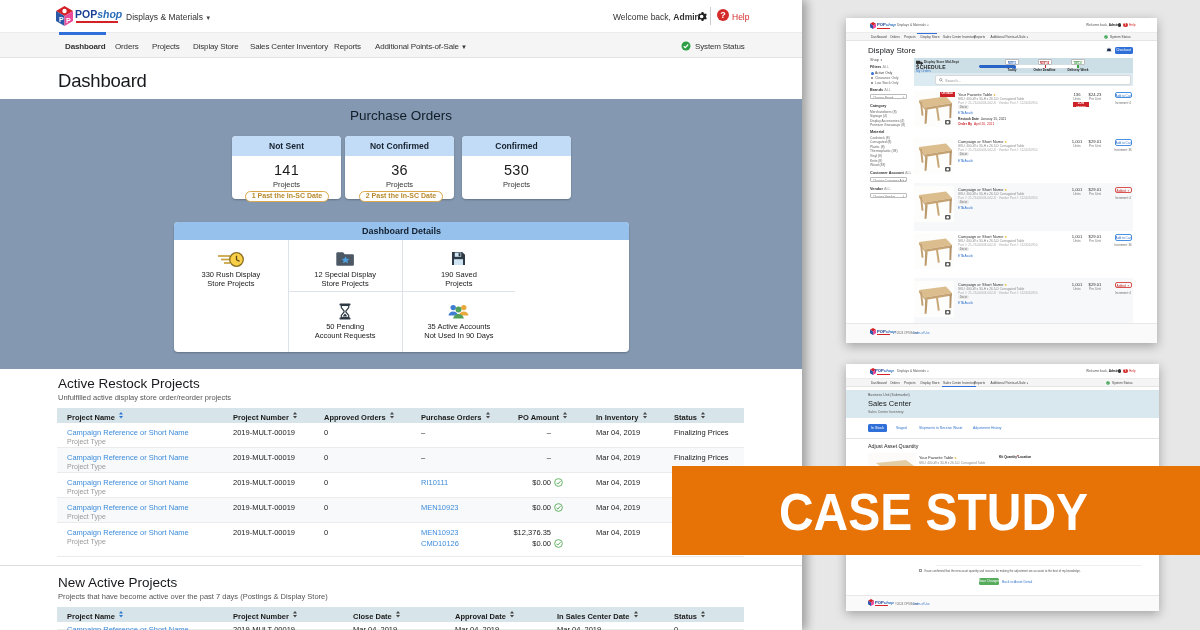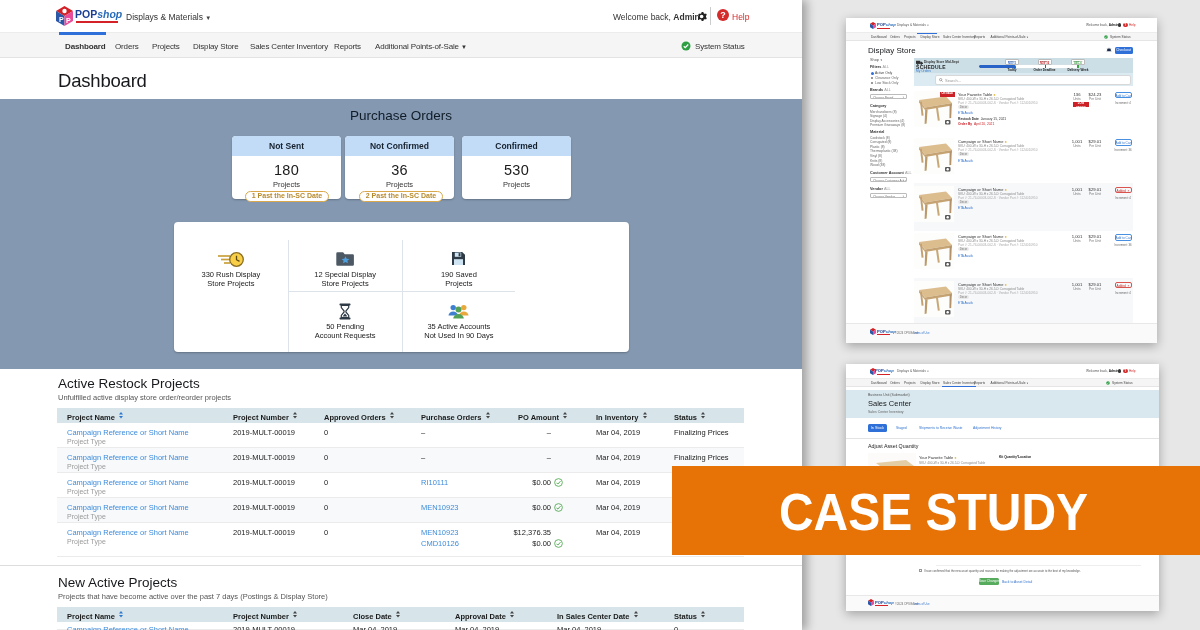--- a/index.html
+++ b/index.html
@@ -102,37 +102,38 @@
         <path d="M5.5 10.5l3 3 6-6.5" stroke="#fff" stroke-width="2.4" fill="none"></path>
       </svg>
     <div class="navitem" style="left:695px;">System Status</div>
   </div>
   <div id="pgtitle">Dashboard</div>
 
   <div id="slate">
     <div id="po-title">Purchase Orders</div>
     <div class="card" style="left:232px;">
       <div class="ch">Not Sent</div>
-        <div class="num">180</div>
+        <div class="num">141</div>
         <div class="lbl">Projects</div>
     </div>
     <div class="card" style="left:329px;margin-left:16px;">
       <div class="ch">Not Confirmed</div>
         <div class="num">36</div>
         <div class="lbl">Projects</div>
     </div>
     <div class="card" style="left:462px;">
       <div class="ch">Confirmed</div>
         <div class="num">530</div>
         <div class="lbl">Projects</div>
     </div>
     <div class="pill" style="left:245px; width:84px;">1 Past the In-SC Date</div>
     <div class="pill" style="left:359px; width:84px;">2 Past the In-SC Date</div>
 
     <div id="details">
+      <div class="dh">Dashboard Details</div>
       <div class="dcell r1" style="left:0; top:18px;">
           <div class="ic"><svg width="27" height="17" viewBox="0 0 27 17">
               <line x1="1" y1="5" x2="13" y2="5" stroke="#c9a13b" stroke-width="1.7"></line>
               <line x1="4" y1="8.5" x2="12" y2="8.5" stroke="#c9a13b" stroke-width="1.7"></line>
               <line x1="7" y1="12" x2="13" y2="12" stroke="#c9a13b" stroke-width="1.7"></line>
               <circle cx="19.5" cy="8.5" r="6.8" fill="#f8cf47" stroke="#8a6d1f" stroke-width="1.3"></circle>
               <path d="M19.5 4.8v3.9l3 1.7" stroke="#5d4a12" stroke-width="1.3" fill="none"></path>
             </svg></div>
           <div class="tx">330 Rush Display<br>Store Projects</div>
         </div>

